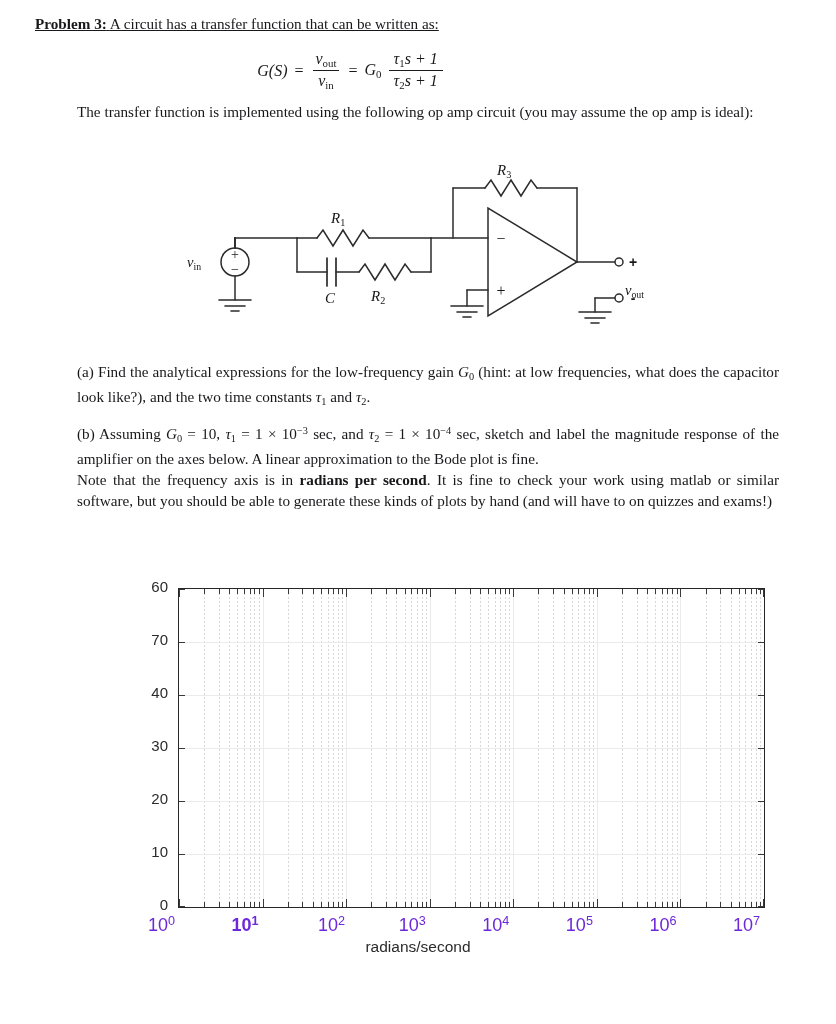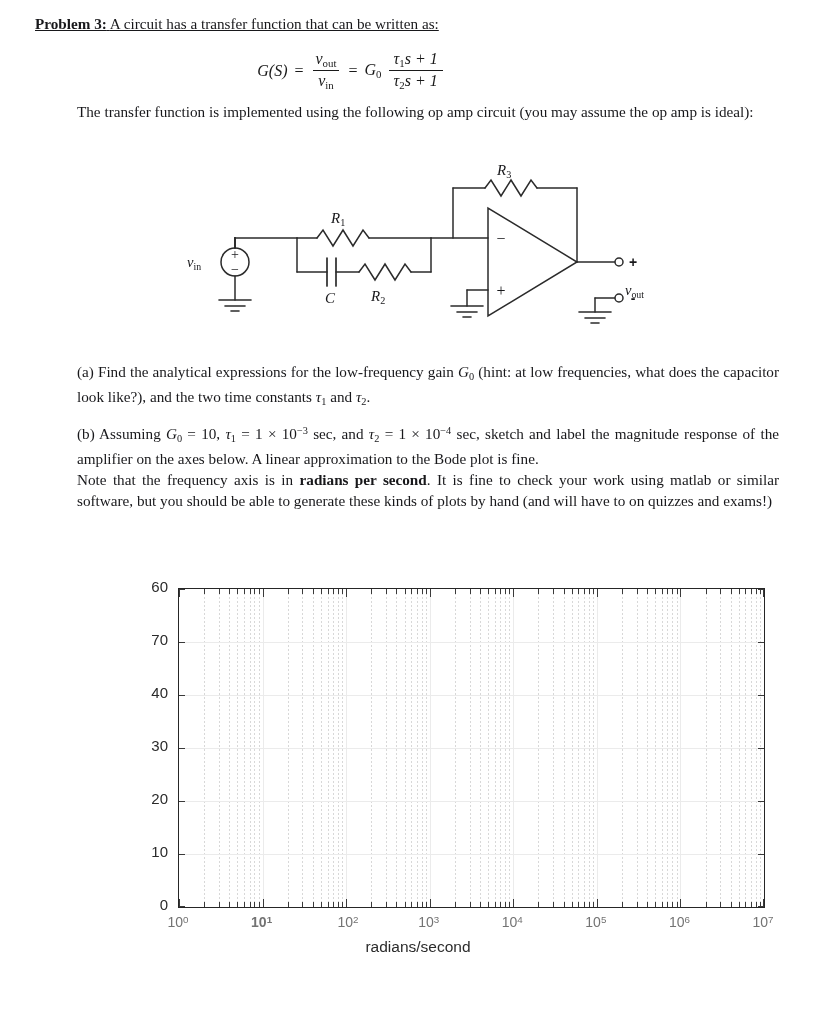--- a/index.html
+++ b/index.html
@@ -54,23 +54,23 @@
   .tick-x.top{top:0;bottom:auto;}
   .tick-x.major{height:8px;}
   .tick-y{position:absolute;left:0;height:1px;width:6px;background:#3a3a3a;}
   .tick-y.right{left:auto;right:0;}
   .ylab{
     position:absolute;text-align:right;
     font-family:"Liberation Sans","DejaVu Sans",sans-serif;
     font-size:15px;color:#2b2b2b;width:40px;
   }
   .xlab{
-    position:absolute;text-align:center;
+    position:absolute;
     font-family:"Liberation Sans","DejaVu Sans",sans-serif;
-    font-size:14px;color:#737373;width:60px;
+    font-size:18px;color:#6d28d9;width:60px;
   }
   .xlab .sup{font-size:0.70em;vertical-align:0.45em;}
   .axis-title-x{
     position:absolute;left:0;top:938px;width:836px;text-align:center;
     font-family:"Liberation Sans","DejaVu Sans",sans-serif;
     font-size:15.5px;color:#2b2b2b;
   }
 </style>
 </head>
 <body>

